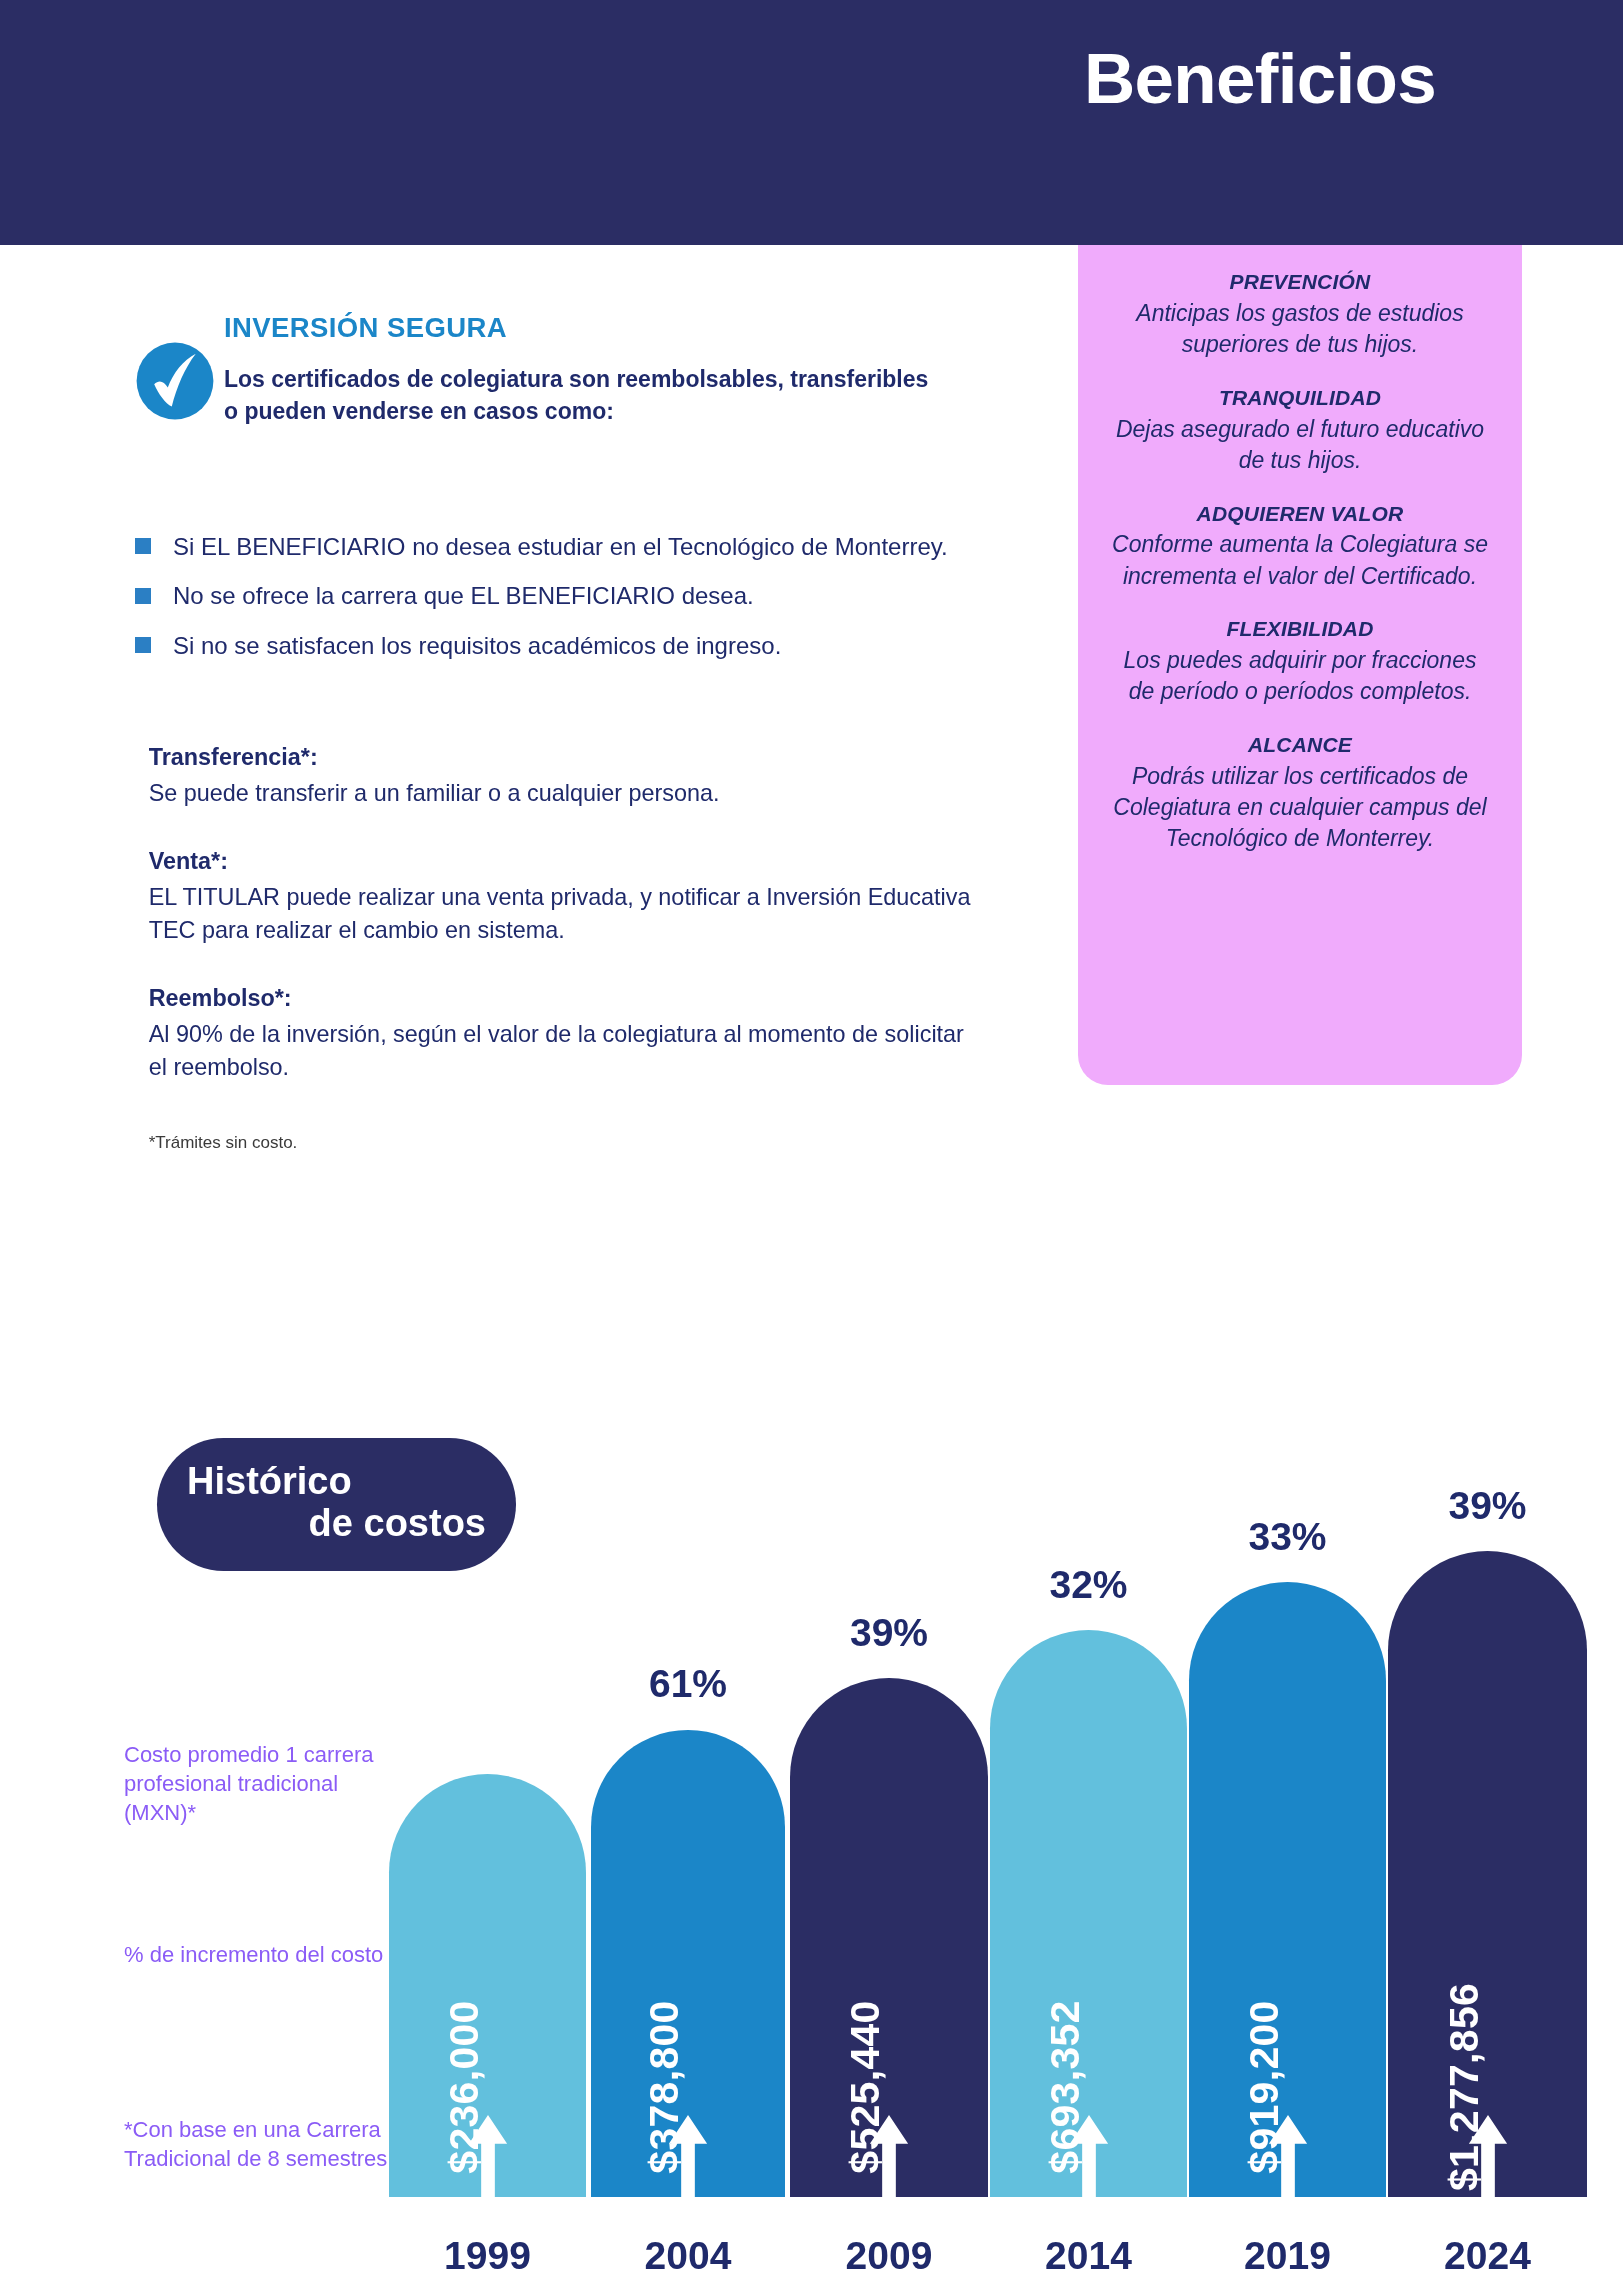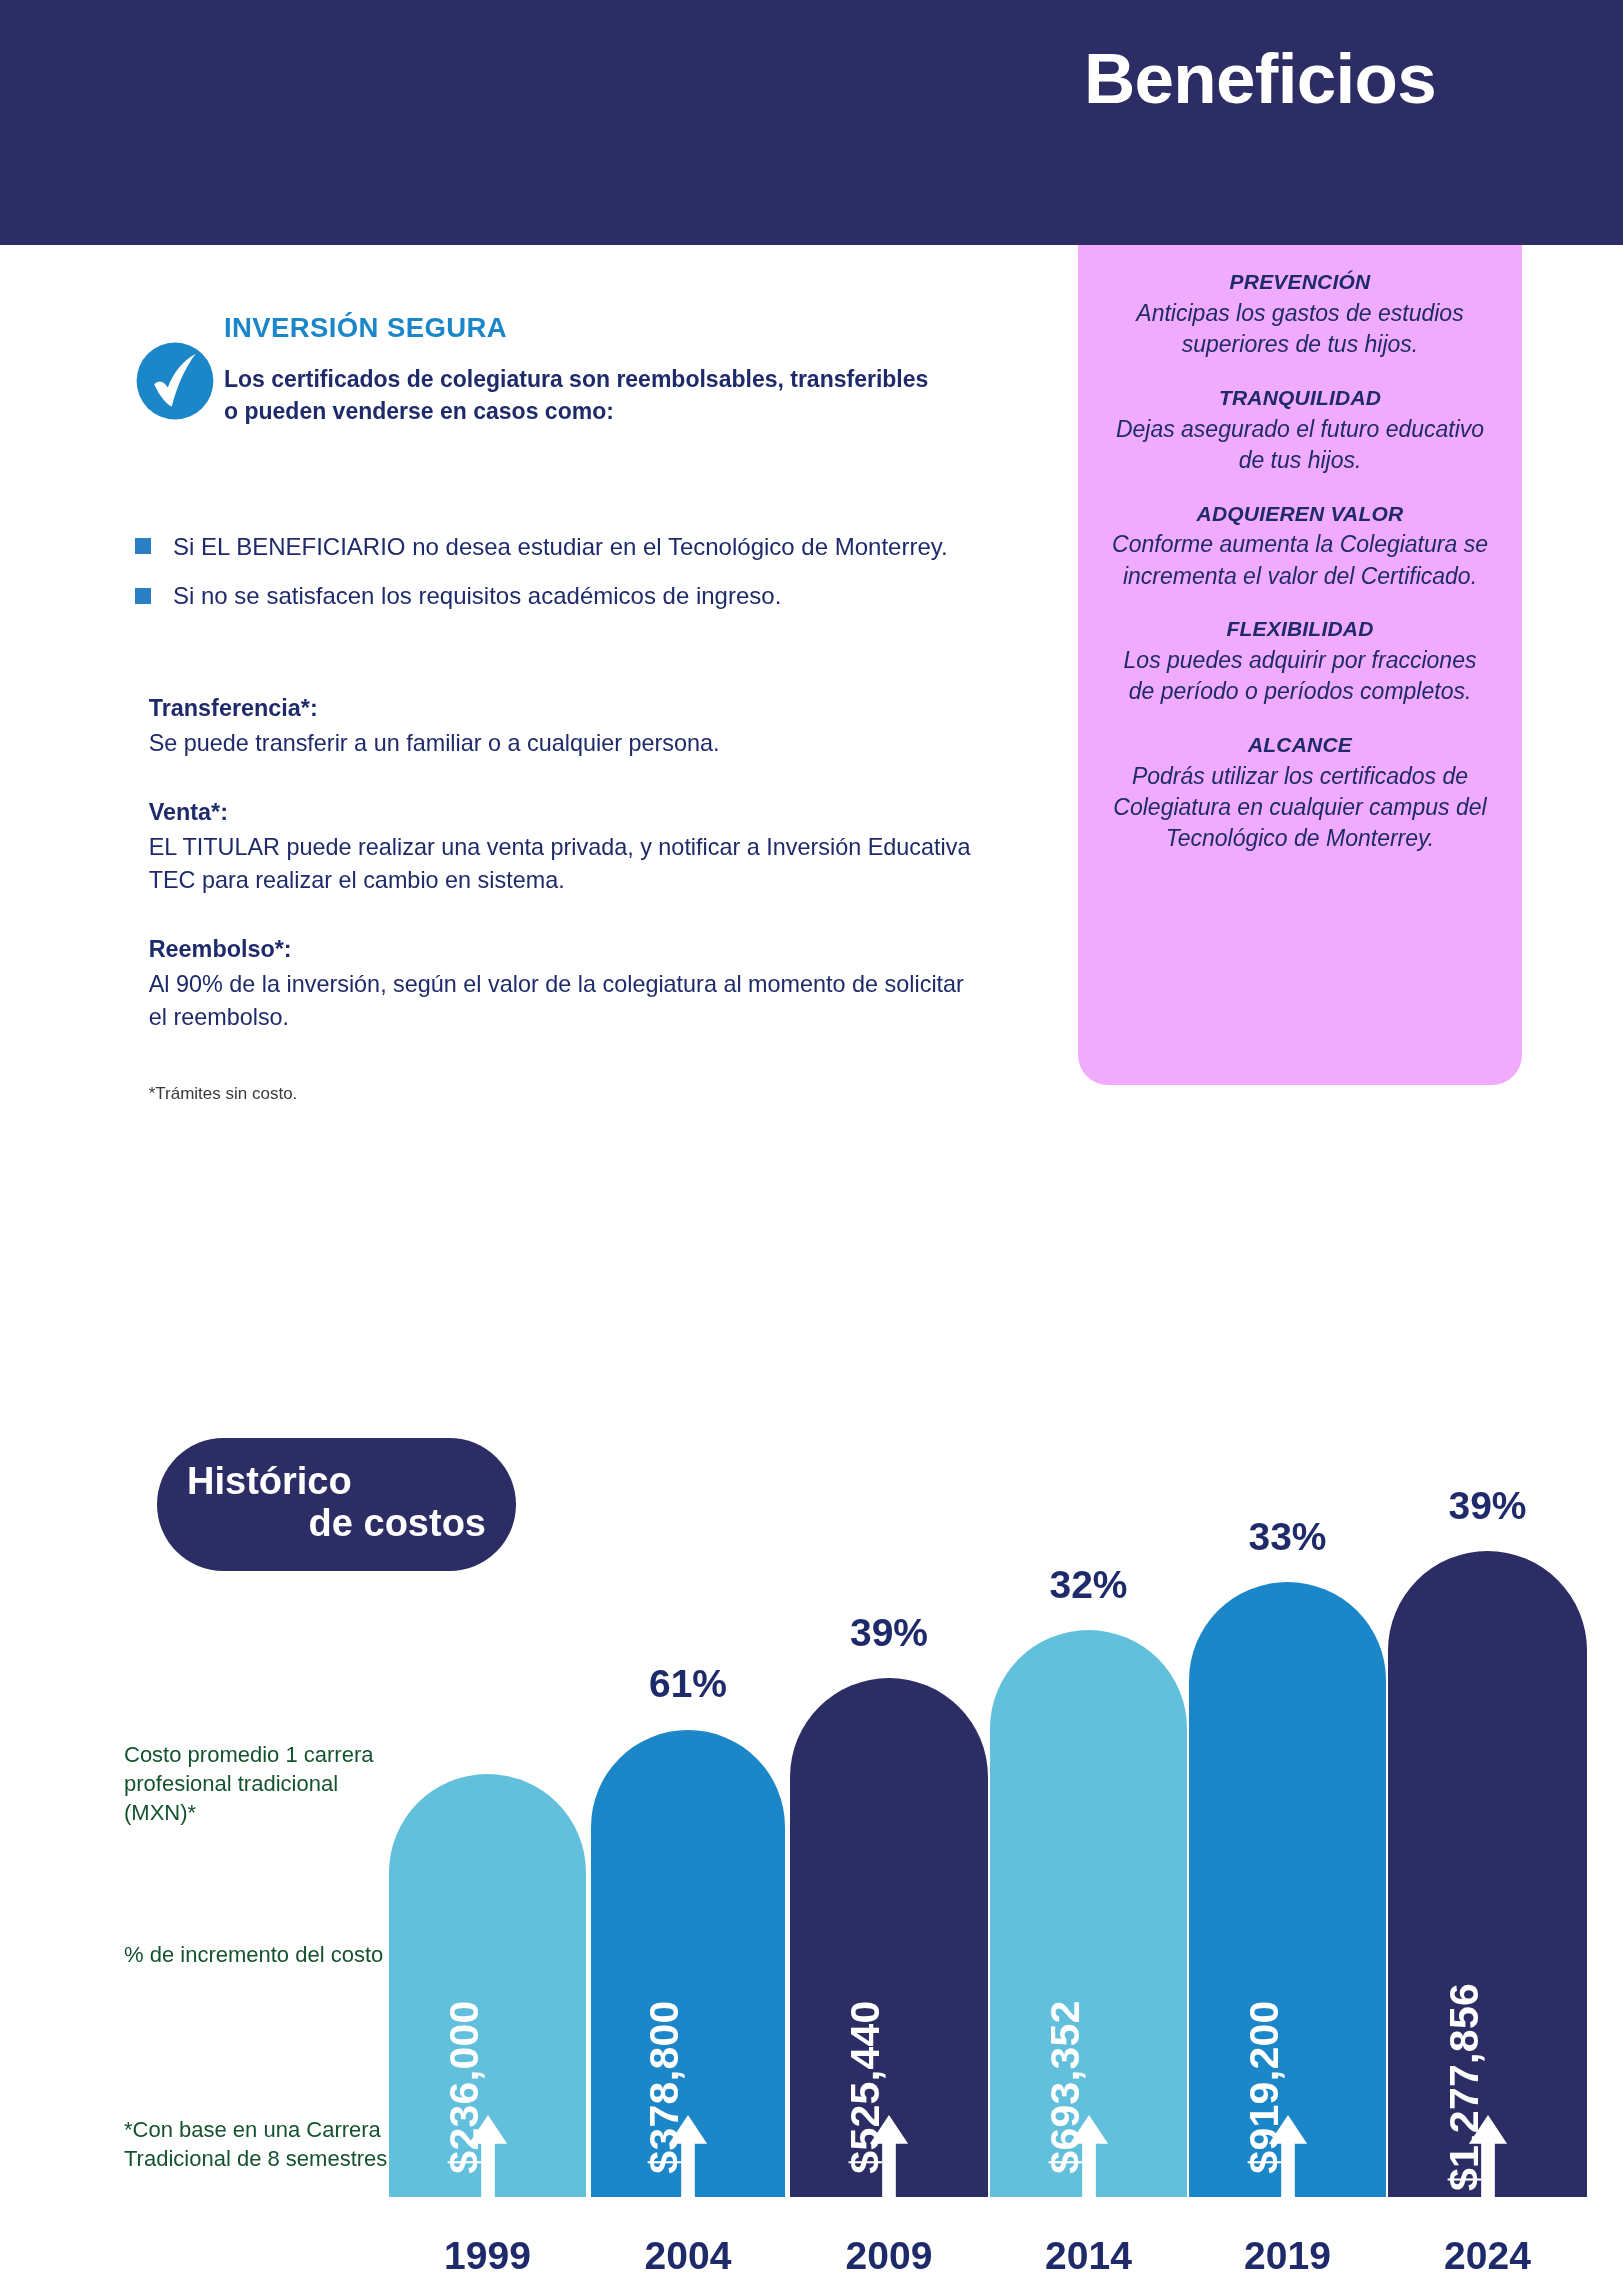--- a/index.html
+++ b/index.html
@@ -177,21 +177,21 @@
     font-size: 38px;
     font-weight: 700;
     color: #ffffff;
     line-height: 1.1;
   }
 
   .chart-note {
     position: absolute;
     left: 124px;
     font-size: 22px;
-    color: #14532d;
+    color: #8b5cf6;
     line-height: 1.32;
     width: 289px;
   }
   #note-1 { top: 364px; }
   #note-2 { top: 564px; }
   #note-3 { top: 711px; margin-top: 28px; }
 
   #bars {
     position: absolute;
     left: 0;
@@ -292,20 +292,24 @@
         <path d="M24 54 C30 48 36 50 41 58 C48 40 60 24 76 16 C62 34 52 58 46 82 C38 78 29 66 24 54 Z" fill="#ffffff"></path>
       </svg>
       <div id="inversion-title">INVERSIÓN SEGURA</div>
       <div id="inversion-sub">Los certificados de colegiatura son reembolsables, transferibles o pueden venderse en casos como:</div>
     </div>
 
     <ul id="bullets">
       <li>
         <span class="bullet-square"></span>
         <span>Si EL BENEFICIARIO no desea estudiar en el Tecnológico de Monterrey.</span>
+      </li>
+      <li>
+        <span class="bullet-square"></span>
+        <span>No se ofrece la carrera que EL BENEFICIARIO desea.</span>
       </li>
       <li>
         <span class="bullet-square"></span>
         <span>Si no se satisfacen los requisitos académicos de ingreso.</span>
       </li>
     </ul>
 
     <div id="details">
       <div class="detail-block">
         <div class="detail-title">Transferencia*:</div>

